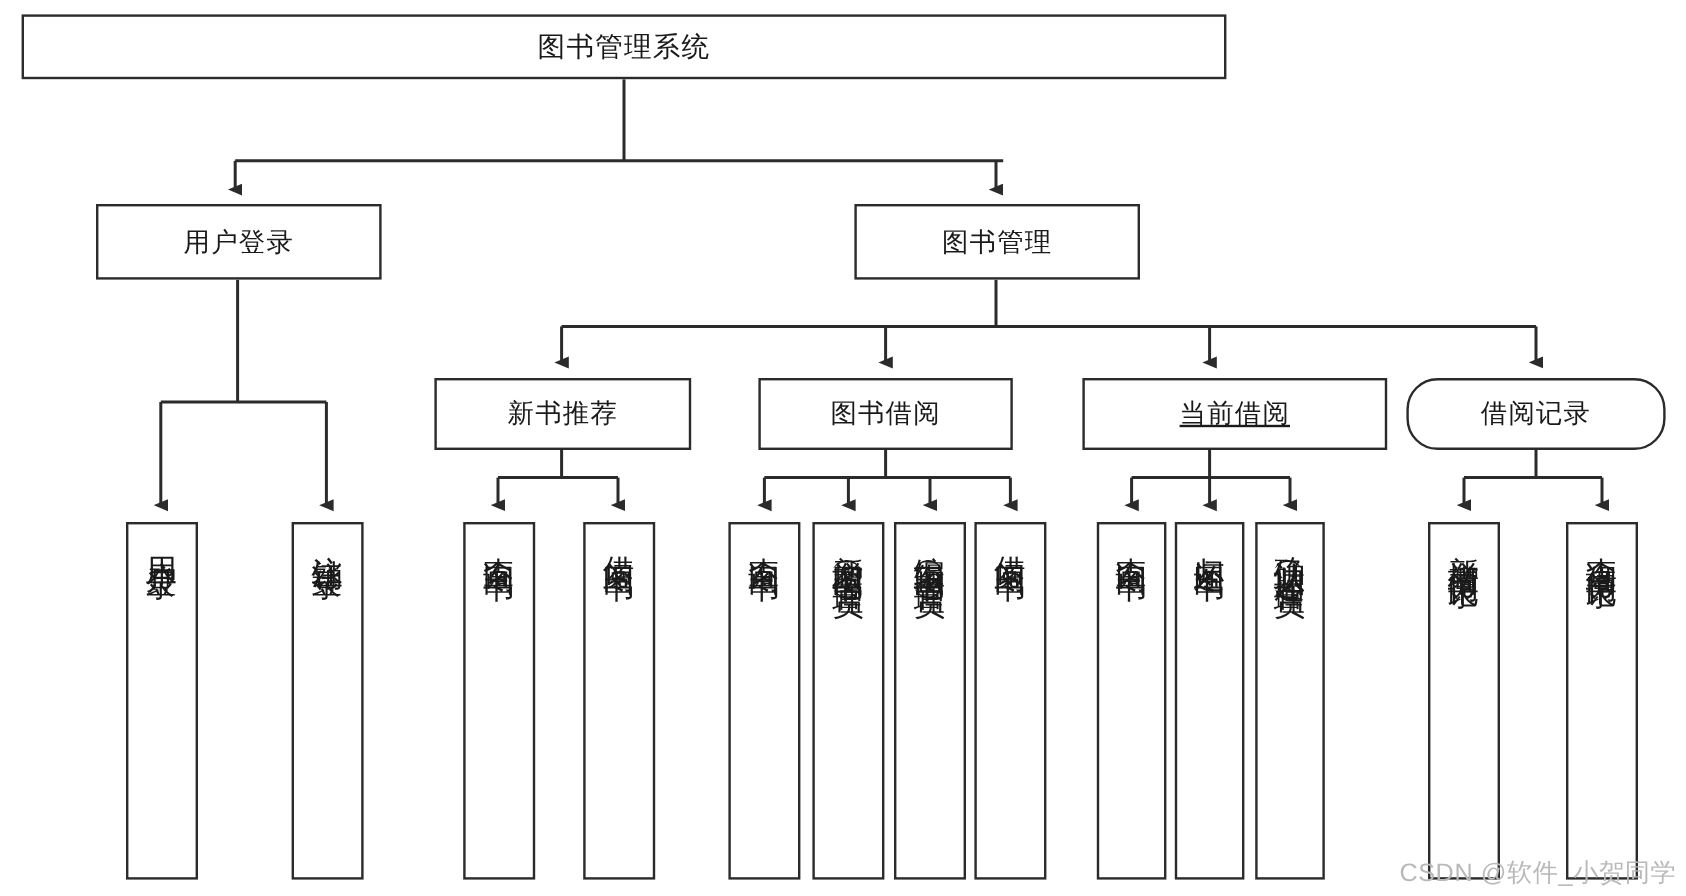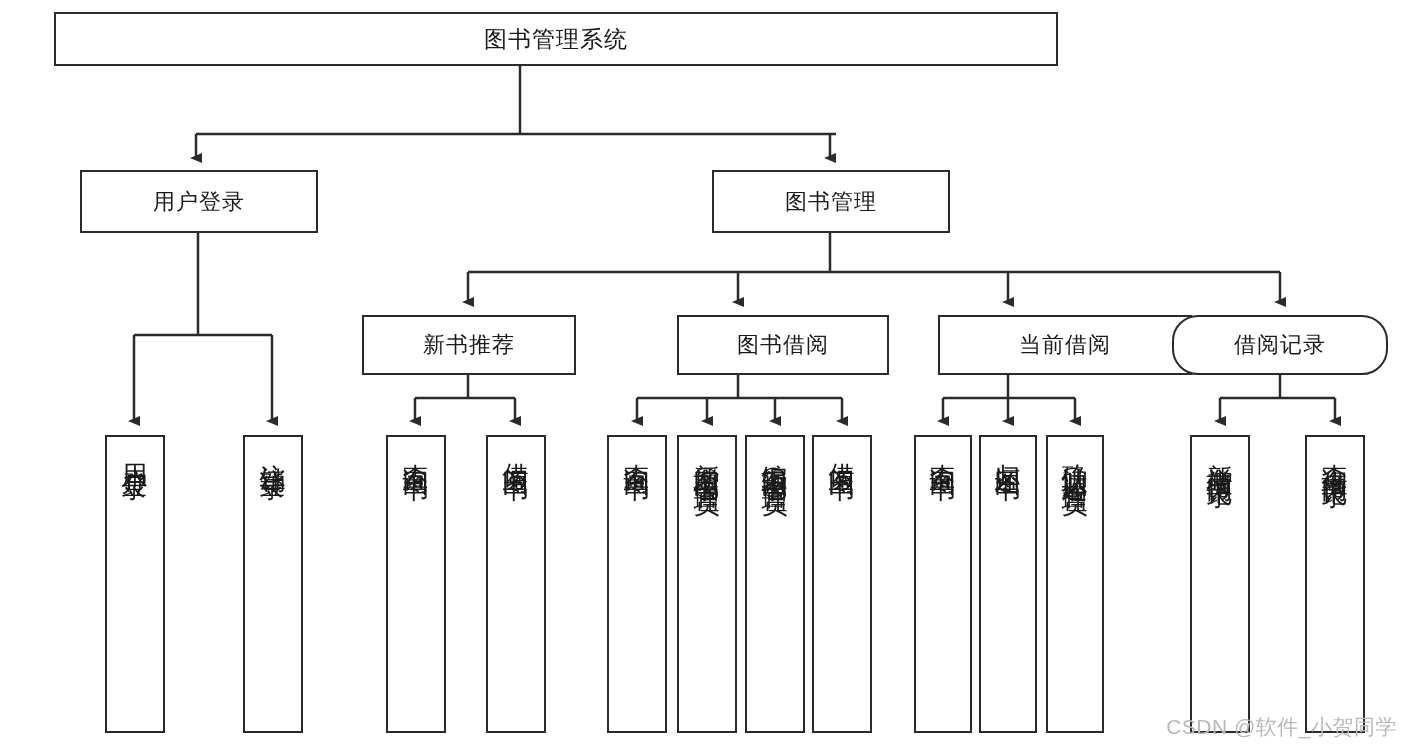--- a/index.html
+++ b/index.html
@@ -114,38 +114,38 @@
       <path d="M1008,398 L1008,421" marker-end="url(#arrow)"></path>
       <path d="M1075,398 L1075,421" marker-end="url(#arrow)"></path>
 
       <path d="M1280,375 L1280,398"></path>
       <path d="M1220,398 L1335,398"></path>
       <path d="M1220,398 L1220,421" marker-end="url(#arrow)"></path>
       <path d="M1335,398 L1335,421" marker-end="url(#arrow)"></path>
     </g>
   </svg>
 
-  <div class="node horiz root" style="left:18px;top:12px;width:1004px;height:54px;margin-left:36px;">
+  <div class="node horiz root" style="left:18px;top:12px;width:1004px;height:54px;">
     <span class="label">图书管理系统</span>
   </div>
 
   <div class="node horiz" style="left:80px;top:170px;width:238px;height:63px;">
     <span class="label">用户登录</span>
   </div>
   <div class="node horiz" style="left:362px;top:315px;width:214px;height:60px;">
     <span class="label">新书推荐</span>
   </div>
 
   <div class="node horiz" style="left:712px;top:170px;width:238px;height:63px;">
     <span class="label">图书管理</span>
   </div>
-  <div class="node horiz" style="left:632px;top:315px;width:212px;height:60px;margin-left:45px;">
+  <div class="node horiz" style="left:632px;top:315px;width:212px;height:60px;">
     <span class="label">图书借阅</span>
   </div>
-  <div class="node horiz" style="left:938px;top:315px;width:254px;height:60px;">
+  <div class="node horiz" style="left:902px;top:315px;width:254px;height:60px;text-decoration:underline;">
     <span class="label">当前借阅</span>
   </div>
   <div class="node horiz" style="left:1172px;top:315px;width:216px;height:60px;border-radius:26px;">
     <span class="label">借阅记录</span>
   </div>
 
   <div class="node vert" style="left:105px;top:435px;width:60px;height:298px;">
     <span class="label">用户登录</span>
   </div>
   <div class="node vert" style="left:243px;top:435px;width:60px;height:298px;">

